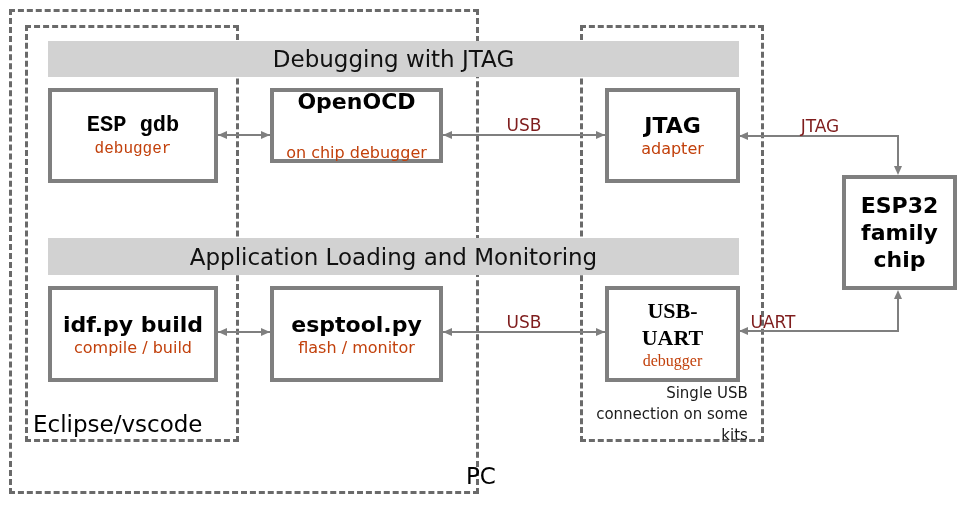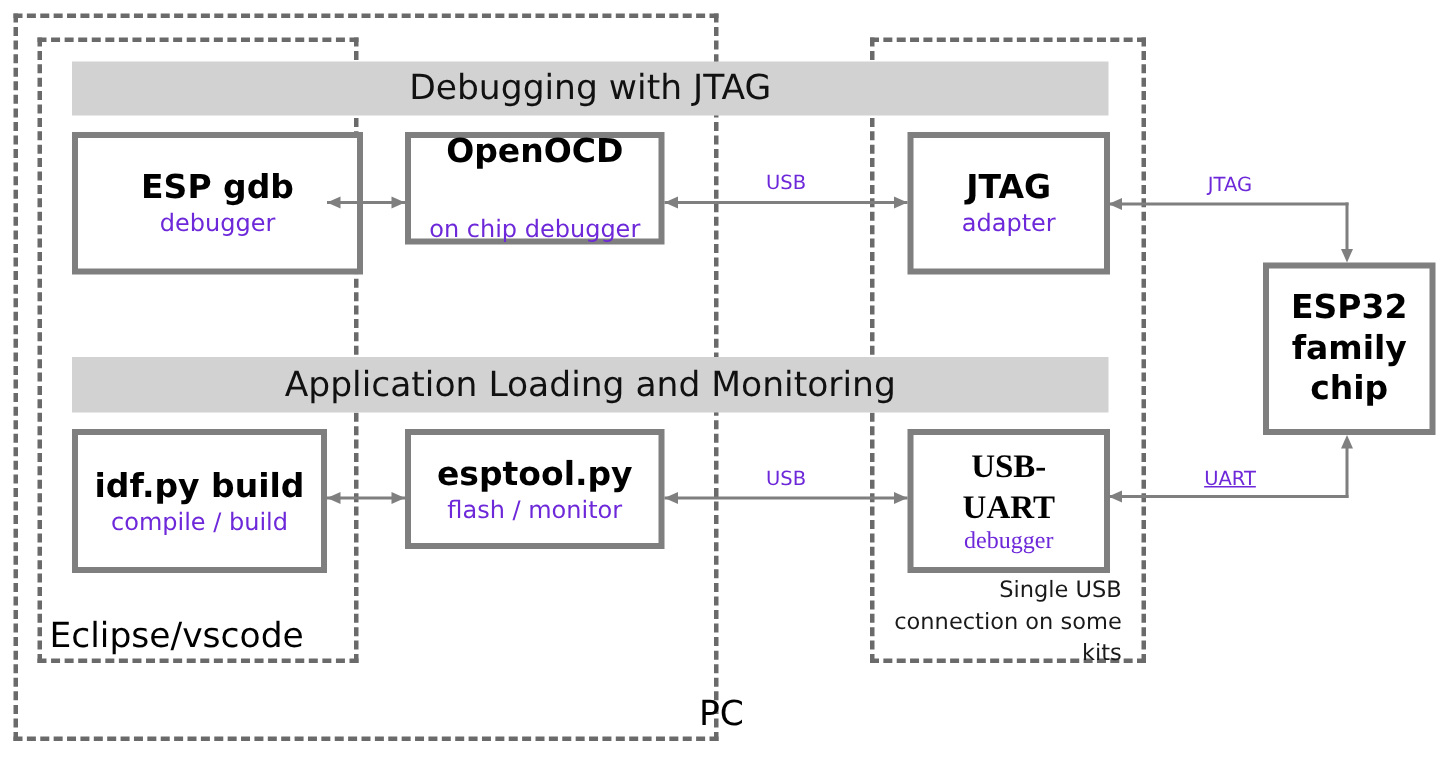--- a/index.html
+++ b/index.html
@@ -15,37 +15,37 @@
   
   .bar{position:absolute;left:48px;width:691px;background:#d2d2d2;color:#111;
        display:flex;align-items:center;justify-content:center;font-size:23px;z-index:2;}
   .bar1{top:41px;height:36px;}
   .bar2{top:238px;height:37px;}
   
   .node{position:absolute;background:#ffffff;border:4px solid #7f7f7f;box-sizing:border-box;
         display:flex;flex-direction:column;align-items:center;justify-content:center;
         text-align:center;z-index:3;}
   .node .title{font-weight:bold;font-size:22px;line-height:27px;color:#000;}
-  .node .subtitle{font-size:16px;line-height:20px;color:#6d28d9;}
+  .node .subtitle{font-size:16px;line-height:20px;color:#c2410c;}
   .narrow{max-width:88px;}
-  .n-espgdb{left:48px;top:88px;width:194px;height:95px;}
+  .n-espgdb{left:48px;top:88px;width:170px;height:95px;font-family:Liberation Mono, monospace;}
   .n-openocd{left:270px;top:88px;width:173px;height:75px;gap:28px;}
   .n-jtagadapter{left:605px;top:88px;width:135px;height:95px;}
   .n-idf{left:48px;top:286px;width:170px;height:96px;}
-  .n-esptool{left:270px;top:286px;width:173px;height:80px;}
+  .n-esptool{left:270px;top:286px;width:173px;height:96px;}
   .n-usbuart{left:605px;top:286px;width:135px;height:96px;font-family:Liberation Serif, serif;}
   .n-esp32{left:842px;top:175px;width:115px;height:115px;}
   
   .ln{position:absolute;background:#7f7f7f;z-index:3;}
   .ah{position:absolute;width:0;height:0;z-index:3;}
   .ah-l{border-right:9px solid #7f7f7f;border-top:4px solid transparent;border-bottom:4px solid transparent;}
   .ah-r{border-left:9px solid #7f7f7f;border-top:4px solid transparent;border-bottom:4px solid transparent;}
   .ah-d{border-top:9px solid #7f7f7f;border-left:4px solid transparent;border-right:4px solid transparent;}
   .ah-u{border-bottom:9px solid #7f7f7f;border-left:4px solid transparent;border-right:4px solid transparent;}
-  .edge-label{position:absolute;font-size:13px;color:#6d28d9;z-index:4;transform:translateX(-50%);white-space:nowrap;}
+  .edge-label{position:absolute;font-size:17px;color:#7f1d1d;z-index:4;transform:translateX(-50%);white-space:nowrap;}
   
   .glabel{position:absolute;font-size:23px;color:#000;z-index:4;white-space:nowrap;}
   .pc-label{left:441px;top:463px;margin-left:25px;}
   .ide-label{left:33px;top:411px;}
   .kit-note{position:absolute;left:672px;top:383px;transform:translateX(-50%);
             font-size:15px;line-height:21px;color:#1a1a1a;text-align:right;
             white-space:pre-line;z-index:4;}
 </style>
 </head>
 <body>
@@ -112,21 +112,21 @@
   <div class="ln" style="left:739px;top:135px;width:160px;height:2px;"></div>
   <div class="ah ah-l" style="left:739px;top:132px;"></div>
   <div class="ln" style="left:897px;top:135px;width:2px;height:33px;"></div>
   <div class="ah ah-d" style="left:894px;top:166px;"></div>
   <div class="edge-label" style="left:820px;top:116px;">JTAG</div>
 
   <div class="ln" style="left:739px;top:330px;width:160px;height:2px;"></div>
   <div class="ah ah-l" style="left:739px;top:327px;"></div>
   <div class="ln" style="left:897px;top:297px;width:2px;height:35px;"></div>
   <div class="ah ah-u" style="left:894px;top:290px;"></div>
-  <div class="edge-label" style="left:820px;top:312px;text-decoration:underline;">UART</div>
+  <div class="edge-label" style="left:773px;top:312px;">UART</div>
 
   <div class="glabel pc-label">PC</div>
   <div class="glabel ide-label">Eclipse/vscode</div>
   <div class="kit-note">Single USB
 connection on some
 kits</div>
 
 </div>
 
 </body></html>

